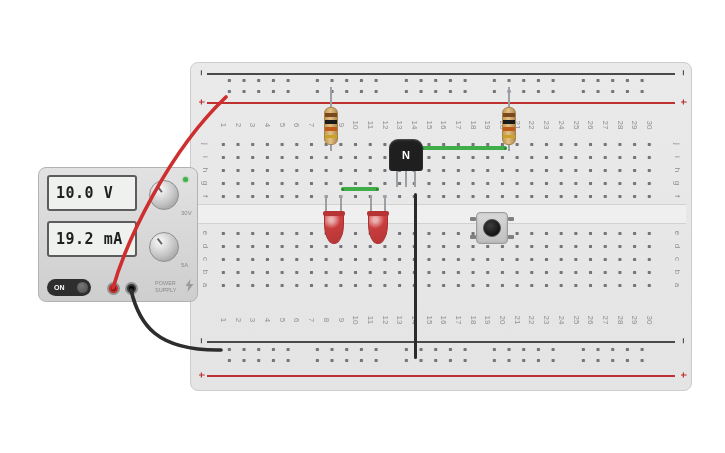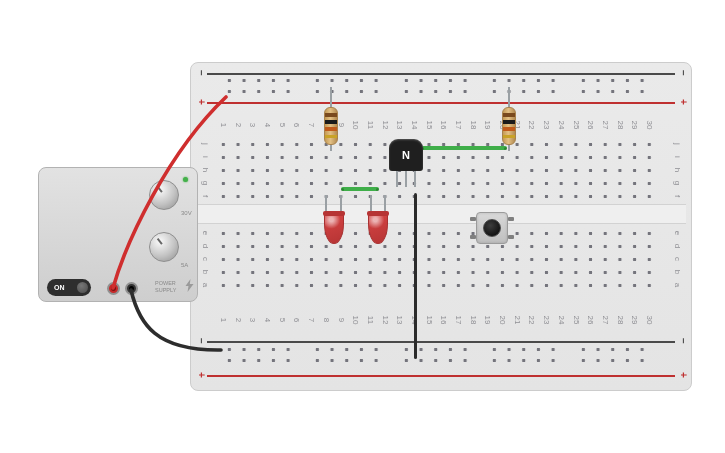--- a/index.html
+++ b/index.html
@@ -260,20 +260,22 @@
       <div class="pb-pin" style="left:-4px;top:7px"></div>
       <div class="pb-pin" style="left:-4px;top:25px"></div>
       <div class="pb-pin" style="right:-4px;top:7px"></div>
       <div class="pb-pin" style="right:-4px;top:25px"></div>
       <div class="pb-body"></div>
       <div class="pb-cap" style="border-color: rgb(74, 74, 74);"></div>
     </div>
   </div>
 
   <div id="psu">
+    <div class="display" id="display-v"><span>10.0 V</span></div>
+    <div class="display" id="display-c"><span>19.2 mA</span></div>
     <div class="knob" id="knob-v"></div>
     <div class="knob" id="knob-c"></div>
     <span class="knob-label" id="knob-v-label">30V</span>
     <span class="knob-label" id="knob-c-label">5A</span>
     <div class="indicator"></div>
     <div class="on-button">
       <span>ON</span>
         <i></i>
     </div>
     <div class="terminal" id="terminal-pos"></div>

